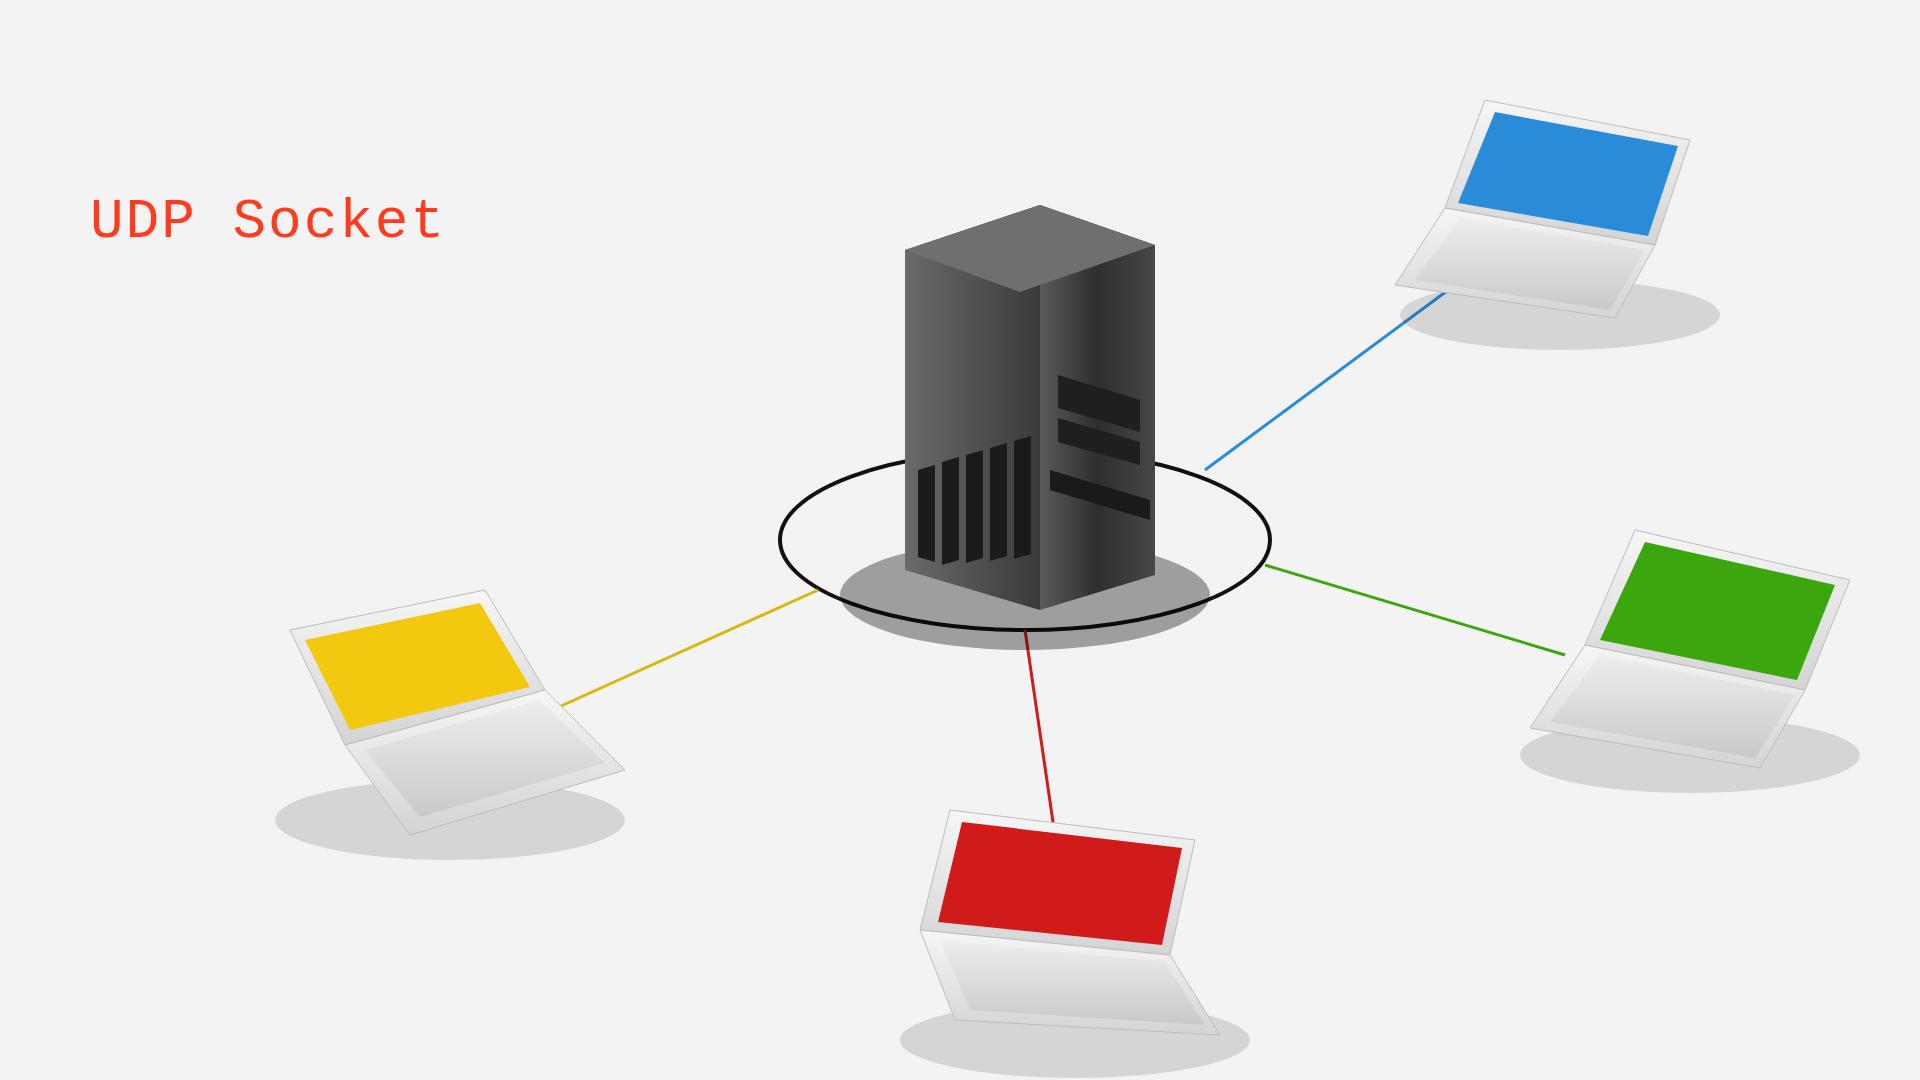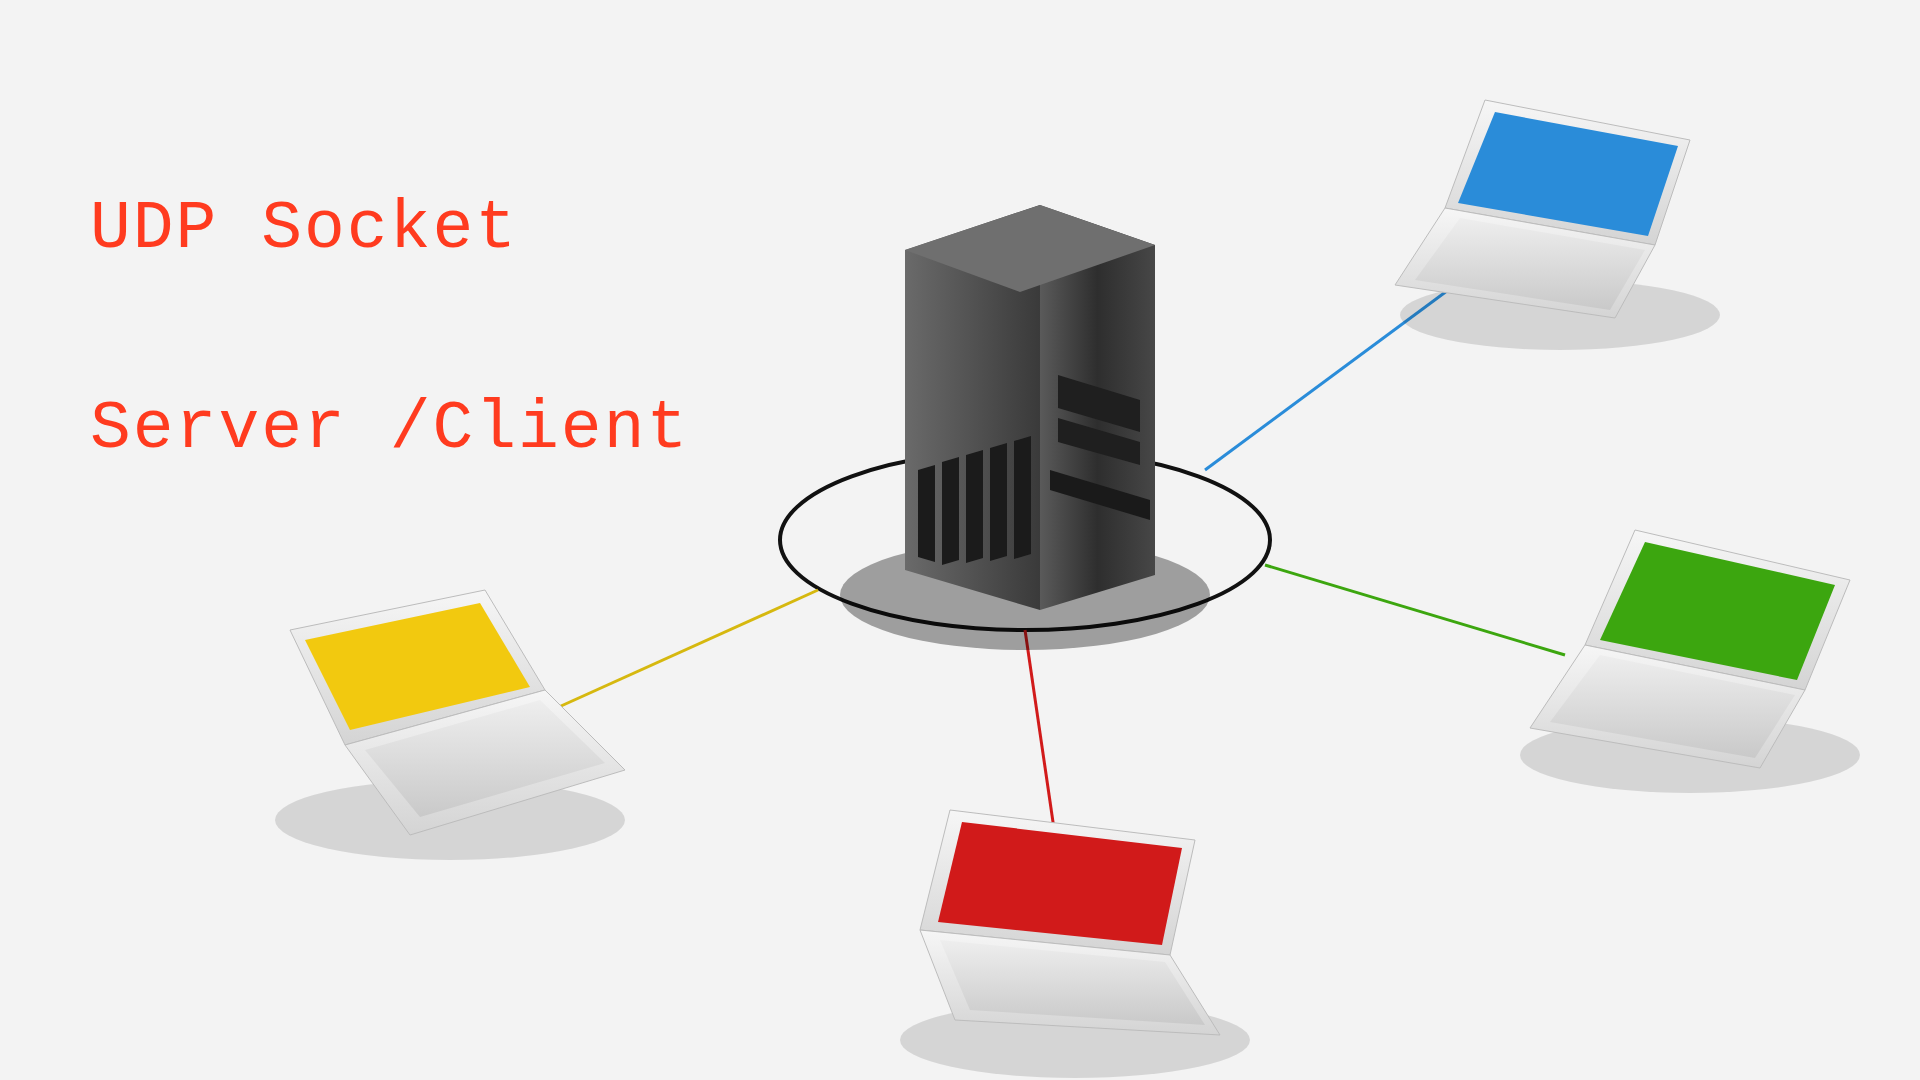--- a/index.html
+++ b/index.html
@@ -1,28 +1,27 @@
 <!DOCTYPE html>
 <html><head>
 <meta charset="utf-8">
 <style>
   html,body{margin:0;padding:0;width:1920px;height:1080px;background:#f3f3f3;overflow:hidden;font-family:"Courier New",monospace}
   .stage{position:relative;width:1920px;height:1080px}
-  .title{position:absolute;color:#ff3b1f;font-size:68px;font-weight:400;letter-spacing:2px;white-space:pre}
+  .title{position:absolute;color:#ff3b1f;font-size:56px;font-weight:400;letter-spacing:2px;white-space:pre}
   .line1{left:90px;top:190px}
   .line2{left:90px;top:390px}
   svg{position:absolute;left:0;top:0}
 </style>
 </head>
 <body>
 
 <div class="stage">
 
   <div class="title line1">UDP Socket</div>
-  <div class="title line2">Server /Client</div>
 
   <svg width="1920" height="1080">
 
     <ellipse cx="1025" cy="540" rx="245" ry="90" fill="none" stroke="#111" stroke-width="4"></ellipse>
 
     <line x1="818" y1="590" x2="530" y2="720" stroke="#d6b80f" stroke-width="3"></line>
 
     <line x1="1025" y1="630" x2="1060" y2="870" stroke="#d11a1a" stroke-width="3"></line>
 
     <line x1="1265" y1="565" x2="1565" y2="655" stroke="#3ca60f" stroke-width="3"></line>

